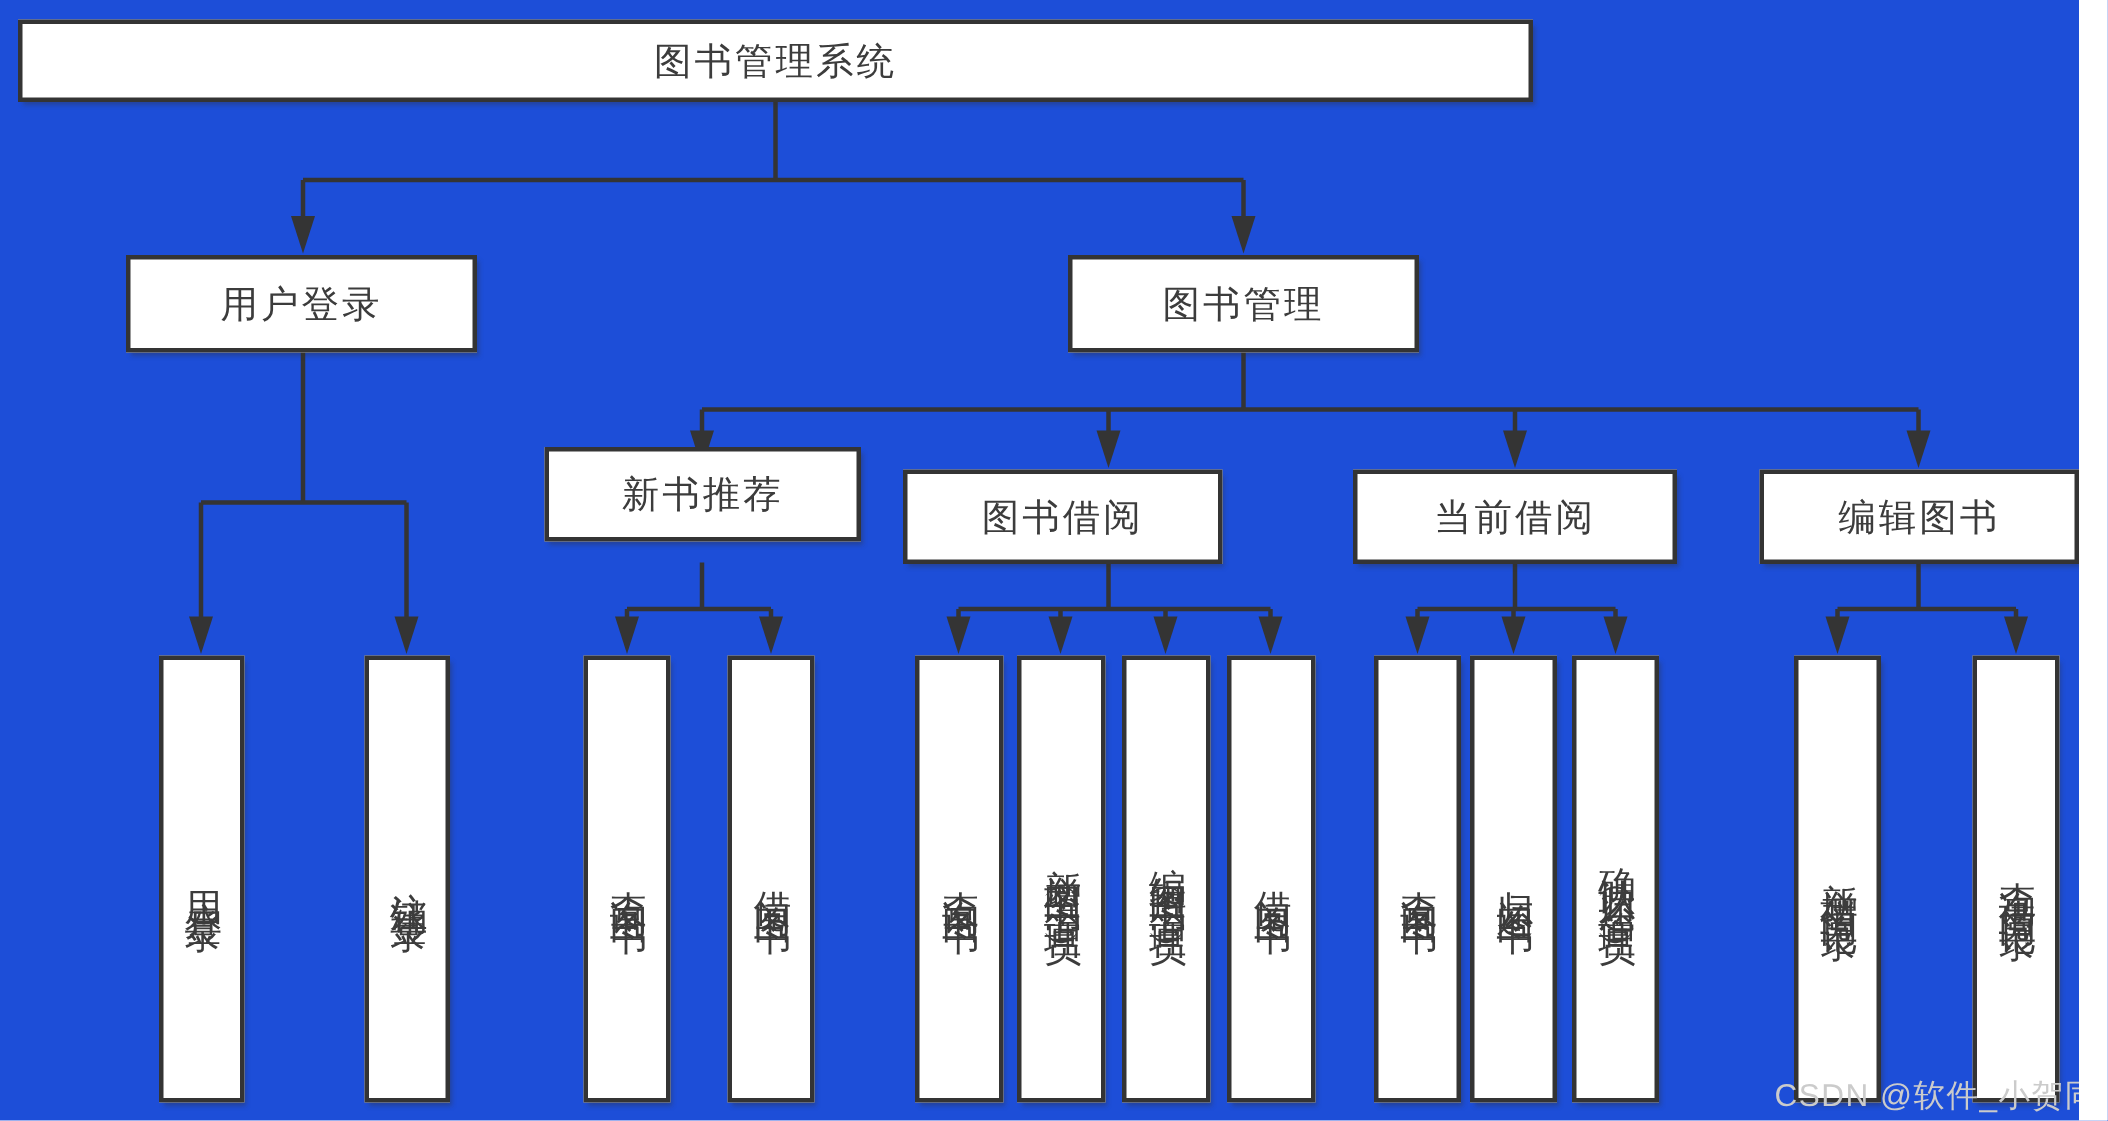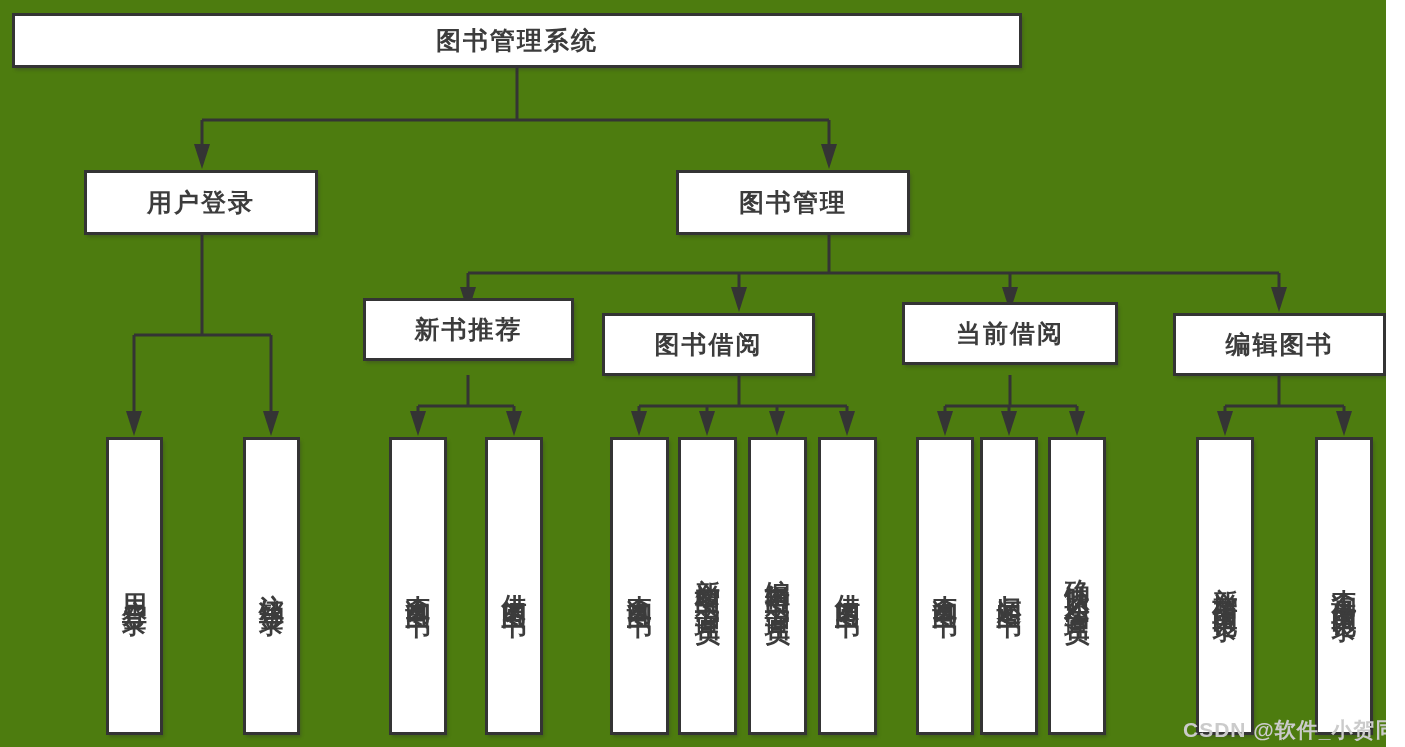--- a/index.html
+++ b/index.html
@@ -2,23 +2,22 @@
 <html><head>
 <meta charset="utf-8">
 <style>
   html, body { margin: 0; padding: 0; background: #ffffff; }
   body { font-family: "Liberation Sans", "DejaVu Sans", sans-serif; }
 
   .canvas {
     position: relative;
     width: 1386px;
     height: 747px;
-    background: #4d7c0f;
+    background: #1d4ed8;
     overflow: hidden;
-    font-weight: bold;
   }
 
   svg.connectors {
     position: absolute;
     left: 0; top: 0;
     width: 1405px; height: 747px;
     z-index: 0;
   }
 
   .node {
@@ -108,31 +107,31 @@
     </g>
   </svg>
 
   <div class="node hnode" style="left:12px; top:13px; width:1010px; height:55px">
     <span>图书管理系统</span>
   </div>
 
   <div class="node hnode" style="left:84px; top:170px; width:234px; height:65px">
     <span>用户登录</span>
   </div>
-  <div class="node hnode" style="left:676px; top:170px; width:234px; height:65px">
+  <div class="node hnode" style="left:712px; top:170px; width:234px; height:65px">
     <span>图书管理</span>
   </div>
 
   <div class="node hnode" style="left:363px; top:298px; width:211px; height:63px">
     <span>新书推荐</span>
   </div>
   <div class="node hnode" style="left:602px; top:313px; width:213px; height:63px">
     <span>图书借阅</span>
   </div>
-  <div class="node hnode" style="left:902px; top:302px; width:216px; height:63px">
+  <div class="node hnode" style="left:902px; top:313px; width:216px; height:63px">
     <span>当前借阅</span>
   </div>
   <div class="node hnode" style="left:1173px; top:313px; width:213px; height:63px">
     <span>编辑图书</span>
   </div>
 
   <div class="node leaf" style="left:106px; top:437px; width:57px; height:298px">
     <span>用户登录</span>
   </div>
   <div class="node leaf" style="left:243px; top:437px; width:57px; height:298px">

